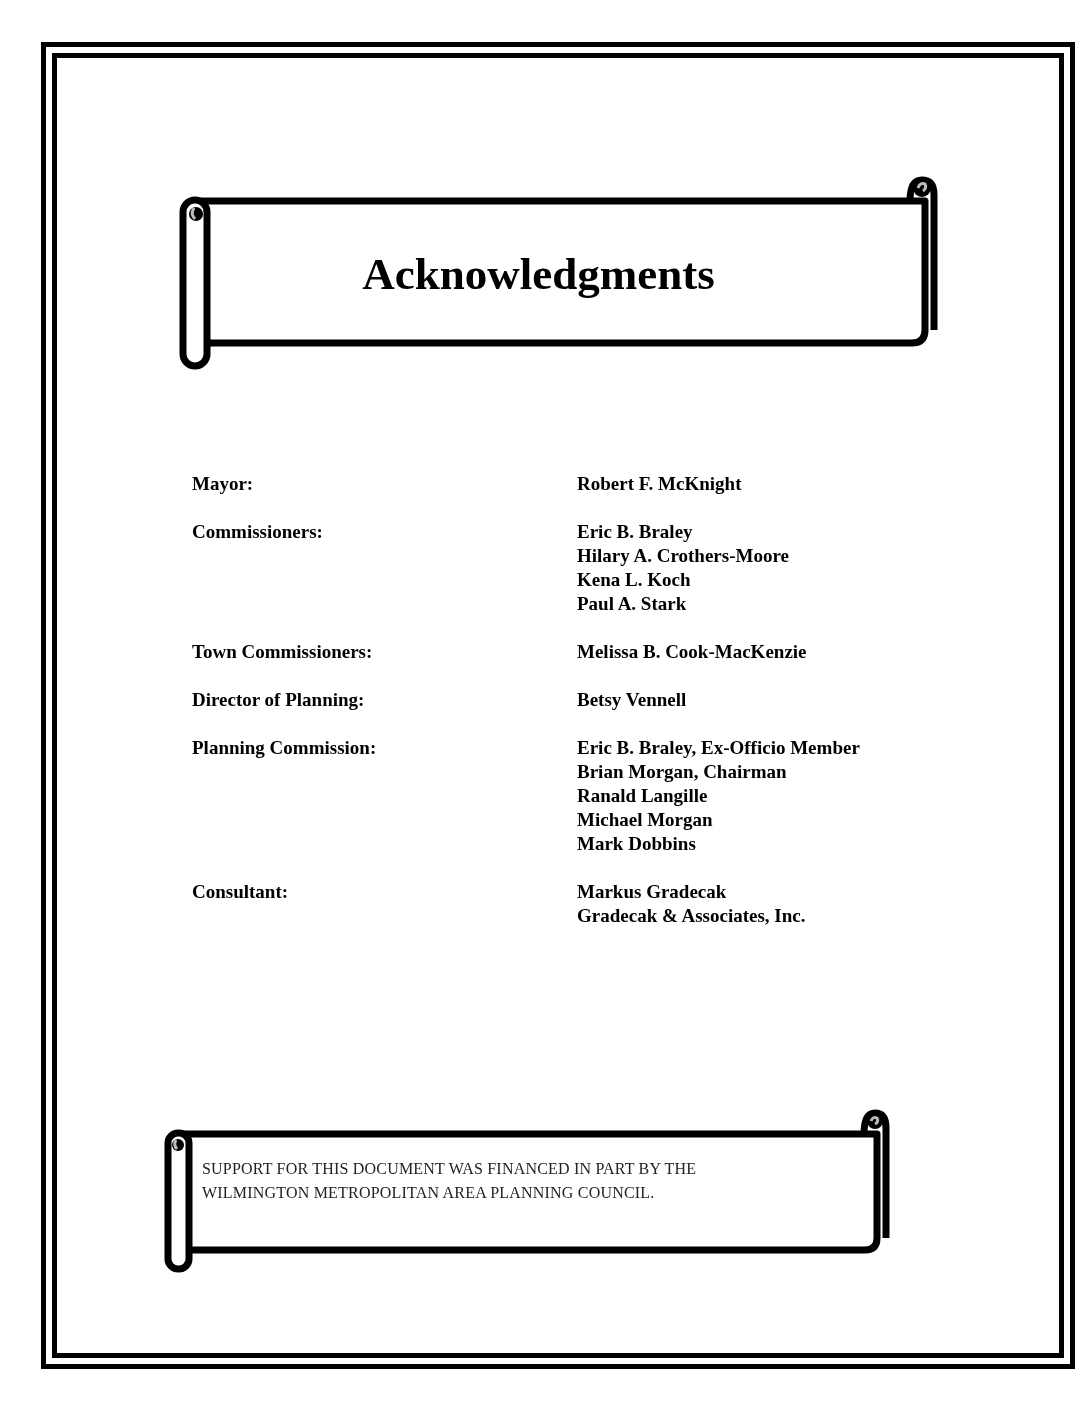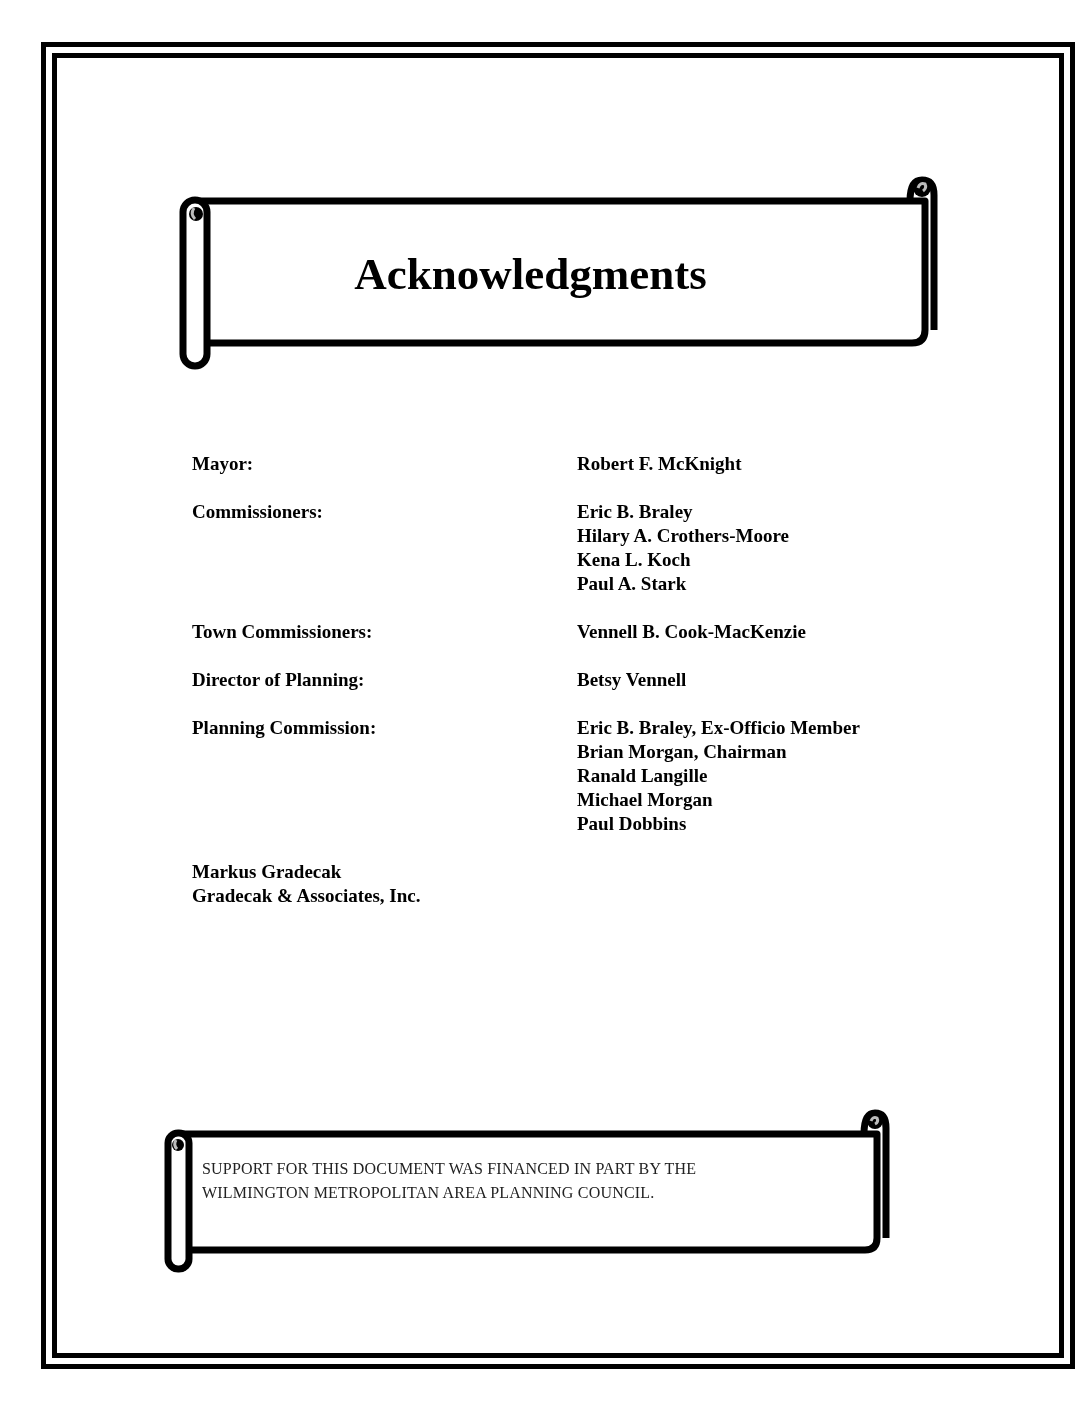--- a/index.html
+++ b/index.html
@@ -4,22 +4,22 @@
 <style>
   html, body { margin:0; padding:0; background:#ffffff; }
   body { width:1088px; height:1408px; position:relative; overflow:hidden;
          font-family: "Liberation Serif", "DejaVu Serif", serif; color:#000; }
   .outer-border { position:absolute; left:41px; top:42px; width:1024px; height:1317px;
                   border:5px solid #000; }
   .inner-border { position:absolute; left:52px; top:53px; width:1002px; height:1295px;
                   border:5px solid #000; }
   .scroll-svg { position:absolute; left:0; top:0; }
   .title { position:absolute; left:210px; top:248px; width:641px; text-align:center;
-           font-size:45px; font-weight:bold; letter-spacing:0px; }
-  .roster { position:absolute; left:192px; top:452px; width:760px; }
+           font-size:45px; font-weight:bold; letter-spacing:0px;padding-left:8px; }
+  .roster { position:absolute; left:192px; top:472px; width:760px; }
   .row { display:flex; margin-bottom:24px; }
   .row-label { width:385px; font-size:19px; font-weight:bold; line-height:24px; }
   .row-names { font-size:19px; font-weight:bold; line-height:24px; }
   .row-names div { white-space:nowrap;font-family:Liberation Serif, serif; }
   .footer-note { position:absolute; left:202px; top:1157px; width:680px;
                  font-size:16px; line-height:24px; color:#222; letter-spacing:0.2px; }
 </style>
 </head>
 <body>
 
@@ -65,40 +65,41 @@
     <div class="row-names">
       <div>Eric B. Braley</div>
       <div>Hilary A. Crothers-Moore</div>
       <div>Kena L. Koch</div>
       <div>Paul A. Stark</div>
     </div>
   </div>
   <div class="row">
     <div class="row-label">Town Commissioners:</div>
     <div class="row-names">
-      <div>Vennell B. Cook-MacKenzie</div>
+      <div>Melissa B. Cook-MacKenzie</div>
     </div>
   </div>
   <div class="row">
     <div class="row-label">Director of Planning:</div>
     <div class="row-names">
       <div>Betsy Vennell</div>
     </div>
   </div>
   <div class="row">
     <div class="row-label">Planning Commission:</div>
     <div class="row-names">
       <div>Eric B. Braley, Ex-Officio Member</div>
       <div>Brian Morgan, Chairman</div>
       <div>Ranald Langille</div>
       <div>Michael Morgan</div>
-      <div>Paul Dobbins</div>
+      <div>Mark Dobbins</div>
     </div>
   </div>
   <div class="row">
+    <div class="row-label">Consultant:</div>
     <div class="row-names">
       <div>Markus Gradecak</div>
       <div>Gradecak &amp; Associates, Inc.</div>
     </div>
   </div>
 </div>
 
 <div class="footer-note">
   <div>SUPPORT FOR THIS DOCUMENT WAS FINANCED IN PART BY THE</div>
   <div>WILMINGTON METROPOLITAN AREA PLANNING COUNCIL.</div>

